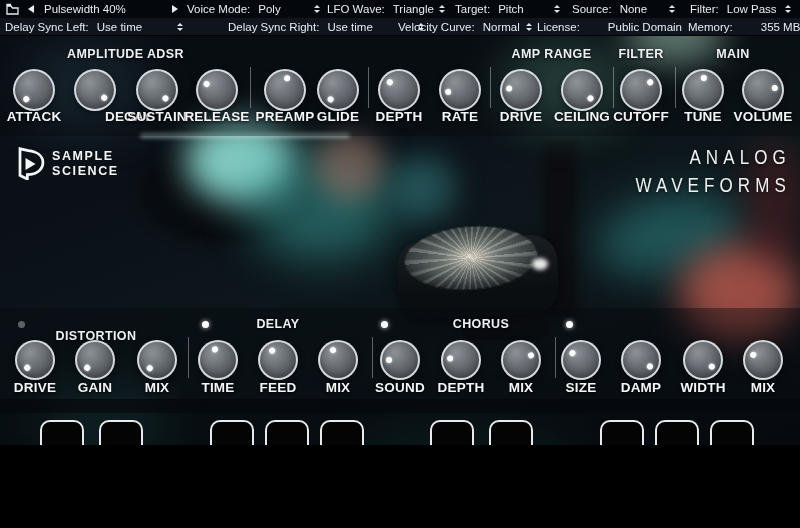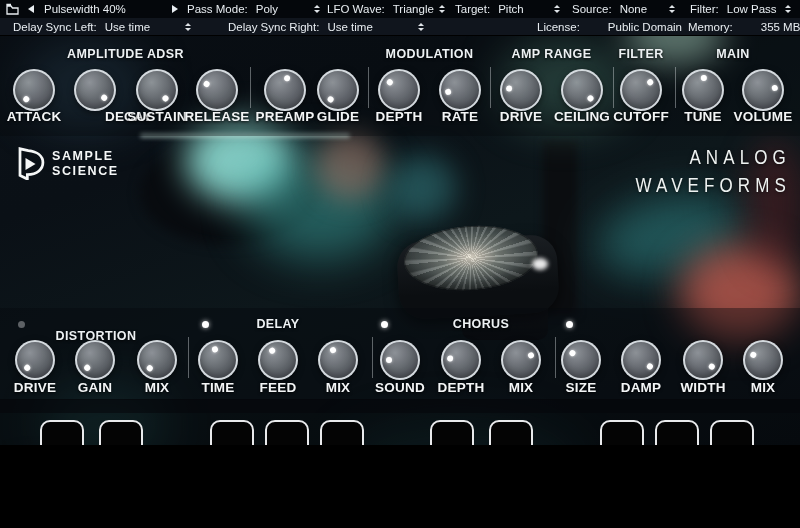--- a/index.html
+++ b/index.html
@@ -121,21 +121,21 @@
   <div class="hdr" data-interactable="false">
     <div class="hrow1" data-interactable="false">
       <span class="hicon" data-interactable="true">
         <svg width="13" height="12" viewBox="0 0 13 12">
             <path d="M1 3 h4 l1.5 2 H12 V11 H1 Z M1 3 V1.5 h4" fill="none" stroke="#e8edf1" stroke-width="1.3"></path>
           </svg>
       </span>
       <span class="arrow prev" data-interactable="true"></span>
       <span class="pname" data-interactable="true">Pulsewidth 40%</span>
       <span class="arrow next" data-interactable="true"></span>
-    <div class="hsel" data-interactable="true" style="left: 187px; width: 133px;"><span class="hlab" data-interactable="false">Pass Mode:</span><span class="hval" data-interactable="false">Poly</span><span class="stepper" data-interactable="true">
+    <div class="hsel" data-interactable="true" style="left: 187px; width: 133px;"><span class="hlab" data-interactable="false">Voice Mode:</span><span class="hval" data-interactable="false">Poly</span><span class="stepper" data-interactable="true">
             <i class="up"></i>
             <i class="dn"></i>
           </span></div>
         <div class="hsel" data-interactable="true" style="left: 327px; width: 118px;"><span class="hlab" data-interactable="false">LFO Wave:</span><span class="hval" data-interactable="false">Triangle</span><span class="stepper" data-interactable="true">
             <i class="up"></i>
             <i class="dn"></i>
           </span></div>
         <div class="hsel" data-interactable="true" style="left: 455px; width: 105px;"><span class="hlab" data-interactable="false">Target:</span><span class="hval" data-interactable="false">Pitch</span><span class="stepper" data-interactable="true">
             <i class="up"></i>
             <i class="dn"></i>
@@ -143,25 +143,29 @@
         <div class="hsel" data-interactable="true" style="left: 572px; width: 103px;"><span class="hlab" data-interactable="false">Source:</span><span class="hval" data-interactable="false">None</span><span class="stepper" data-interactable="true">
             <i class="up"></i>
             <i class="dn"></i>
           </span></div>
         <div class="hsel" data-interactable="true" style="left: 690px; width: 101px;"><span class="hlab" data-interactable="false">Filter:</span><span class="hval" data-interactable="false">Low Pass</span><span class="stepper" data-interactable="true">
             <i class="up"></i>
             <i class="dn"></i>
           </span></div>
       </div>
     <div class="hrow2" data-interactable="false">
-        <div class="hsel" data-interactable="true" style="left: 5px; width: 178px; margin-left: 8px;"><span class="hlab" data-interactable="false">Delay Sync Left:</span><span class="hval" data-interactable="false">Use time</span><span class="stepper" data-interactable="true">
+        <div class="hsel" data-interactable="true" style="left: 5px; width: 178px;"><span class="hlab" data-interactable="false">Delay Sync Left:</span><span class="hval" data-interactable="false">Use time</span><span class="stepper" data-interactable="true">
             <i class="up"></i>
             <i class="dn"></i>
           </span></div>
         <div class="hsel" data-interactable="true" style="left: 193px; width: 196px; padding-left: 35px;"><span class="hlab" data-interactable="false">Delay Sync Right:</span><span class="hval" data-interactable="false">Use time</span><span class="stepper" data-interactable="true">
+            <i class="up"></i>
+            <i class="dn"></i>
+          </span></div>
+        <div class="hsel" data-interactable="true" style="left: 398px; width: 134px;"><span class="hlab" data-interactable="false">Velocity Curve:</span><span class="hval" data-interactable="false">Normal</span><span class="stepper" data-interactable="true">
             <i class="up"></i>
             <i class="dn"></i>
           </span></div>
         <div class="hinfo" data-interactable="false" style="left: 537px;"><span class="hlab" data-interactable="false">License:</span><span class="hval" data-interactable="false">Public Domain</span></div>
         <div class="hinfo" data-interactable="false" style="left: 688px;"><span class="hlab" data-interactable="false">Memory:</span><span class="hval" data-interactable="false">355 MB</span></div>
       </div>
   </div>
 
   <div class="logo" data-interactable="false">
     <svg width="32" height="33" viewBox="0 0 34 36" data-interactable="false">
@@ -209,21 +213,20 @@
           <div class="dot" data-interactable="false"></div>
         </div>
       </div>
       <div class="knob-label" data-interactable="false" style="left: 240px; top: 109px;">PREAMP</div>
       <div class="knob" data-interactable="true" style="left: 317px; top: 69px; width: 38px; height: 38px;">
         <div class="arm" data-interactable="false" style="transform: rotate(218deg);">
           <div class="dot" data-interactable="false"></div>
         </div>
       </div>
       <div class="knob-label" data-interactable="false" style="left: 293px; top: 109px;">GLIDE</div>
-      <div class="sec-title" data-interactable="false" style="left: 344.5px; top: 47px;">MODULATION</div>
       <div class="knob" data-interactable="true" style="left: 378px; top: 69px; width: 38px; height: 38px;">
         <div class="arm" data-interactable="false" style="transform: rotate(310deg);">
           <div class="dot" data-interactable="false"></div>
         </div>
       </div>
       <div class="knob-label" data-interactable="false" style="left: 354px; top: 109px;">DEPTH</div>
       <div class="knob" data-interactable="true" style="left: 439px; top: 69px; width: 38px; height: 38px;">
         <div class="arm" data-interactable="false" style="transform: rotate(261deg);">
           <div class="dot" data-interactable="false"></div>
         </div>

